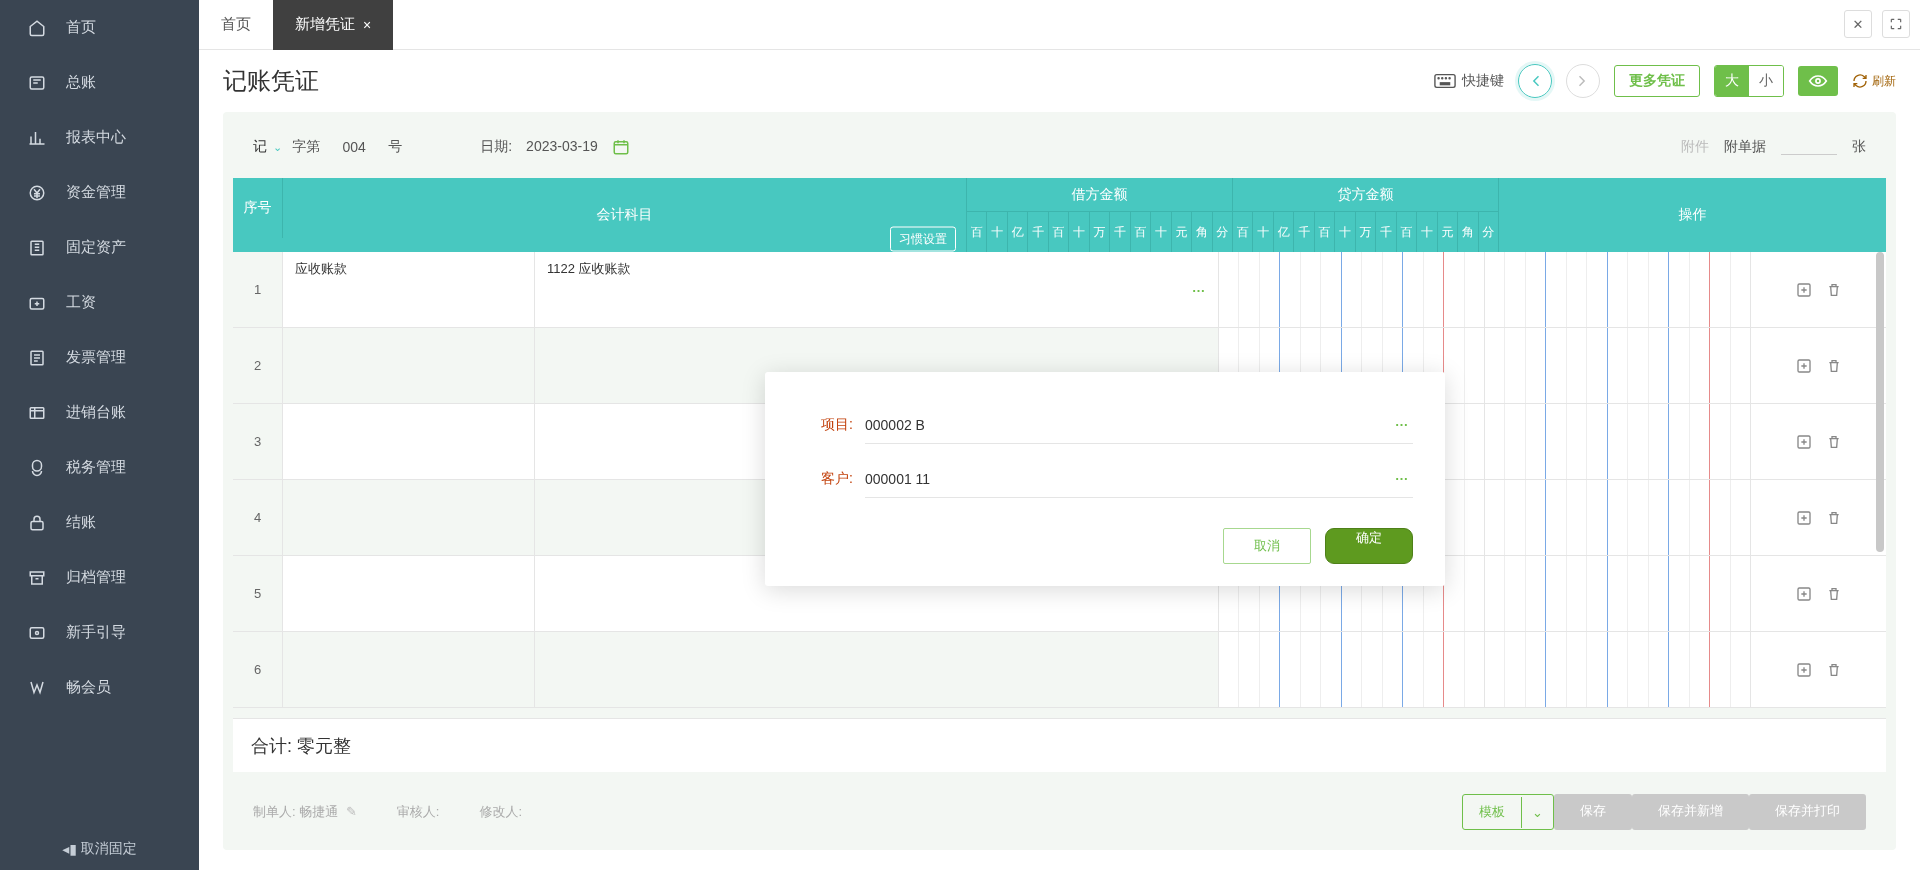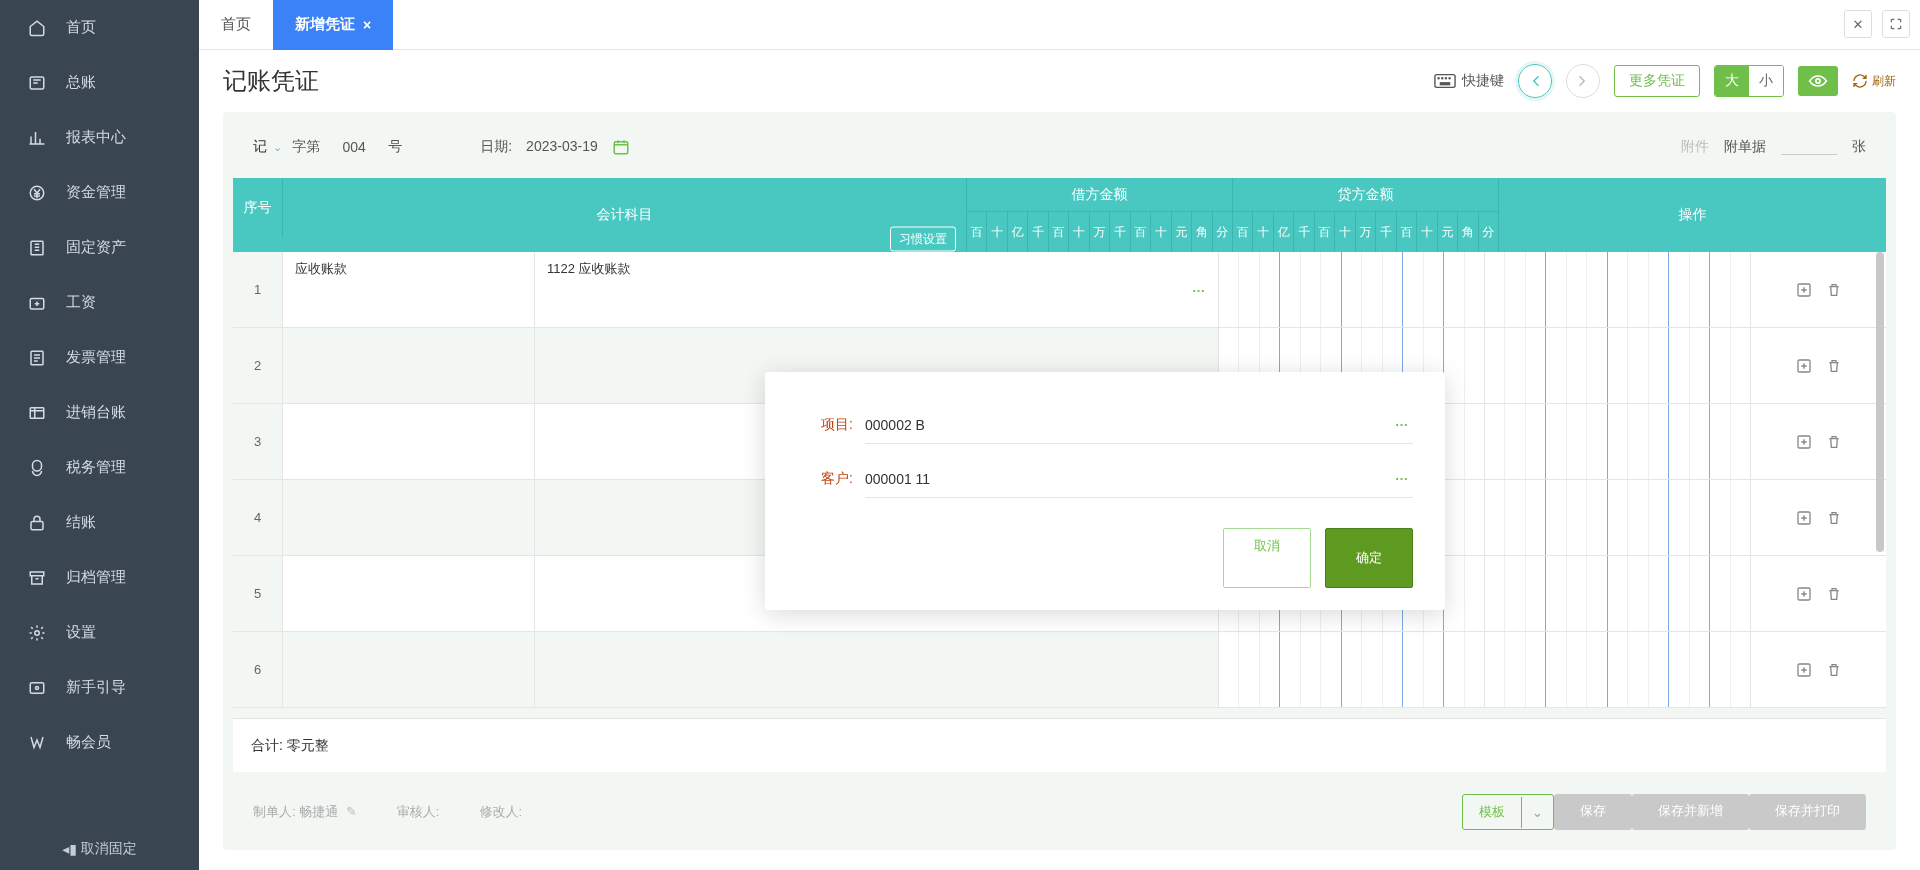--- a/index.html
+++ b/index.html
@@ -11,34 +11,34 @@
 .sidebar-item { display: flex; align-items: center; height: 55px; padding: 0 26px; cursor: pointer; font-size: 15px; color: #d4dae1; }
 .sidebar-item .icon { width: 22px; height: 22px; margin-right: 18px; display: flex; align-items: center; justify-content: center; }
 .sidebar-footer { margin-top: auto; text-align: center; padding: 12px 0; font-size: 14px; color: #c5cdd6; display: flex; align-items: center; justify-content: center; gap: 4px; }
 
 
 .main { flex: 1; display: flex; flex-direction: column; background: #fff; position: relative; }
 
 
 .tabs-bar { height: 50px; display: flex; align-items: center; border-bottom: 1px solid #e5e5e5; position: relative; }
 .tab { height: 50px; display: flex; align-items: center; padding: 0 22px; font-size: 15px; color: #555; cursor: pointer; }
-.tab.active { background: #3b82f6; color: #fff; font-weight: bold; }
+.tab.active { background: #404040; color: #fff; }
 .tab .close { margin-left: 8px; font-size: 14px; }
 .topright-actions { position: absolute; right: 10px; top: 10px; display: flex; gap: 10px; }
 .tr-btn { width: 28px; height: 28px; border: 1px solid #ddd; border-radius: 3px; display: flex; align-items: center; justify-content: center; cursor: pointer; color: #666; }
 
 
 .page-header { display: flex; align-items: center; padding: 14px 24px; }
 .page-title { font-size: 24px; font-weight: 400; color: #333; }
 .header-actions { margin-left: auto; display: flex; align-items: center; gap: 14px; }
 .kbd-label { display: flex; align-items: center; gap: 6px; color: #555; font-size: 14px; }
 .circle-btn { width: 34px; height: 34px; border-radius: 50%; display: flex; align-items: center; justify-content: center; cursor: pointer; }
 .circle-btn.prev { border: 1px solid #48c8c0; color: #48c8c0; box-shadow: 0 0 0 3px rgba(72,200,192,.15); }
 .circle-btn.next { border: 1px solid #ddd; color: #bbb; }
-.outline-btn { border: 1px solid #6fbf4a; color: #6fbf4a; padding: 6px 14px; border-radius: 3px; cursor: pointer; font-size: 14px; }
+.outline-btn { border: 1px solid #6fbf4a; color: #6fbf4a; padding: 6px 14px; border-radius: 3px; cursor: pointer; font-size: 14px; font-weight: bold; }
 .size-toggle { display: flex; border: 1px solid #6fbf4a; border-radius: 3px; overflow: hidden; }
 .size-toggle span { padding: 6px 10px; font-size: 14px; cursor: pointer; }
 .size-toggle .active { background: #6fbf4a; color: #fff; }
 .size-toggle .inactive { background: #fff; color: #666; }
 .eye-btn { background: #6fbf4a; color: #fff; width: 40px; height: 30px; border-radius: 3px; display: flex; align-items: center; justify-content: center; cursor: pointer; }
 .refresh { color: #a16207; display: flex; align-items: center; gap: 4px; cursor: pointer; font-size: 12px; }
 
 
 .content { margin: 0 24px 20px; background: #f3f7f3; border-radius: 4px; padding: 18px 0 20px; flex: 1; display: flex; flex-direction: column; position: relative; }
 
@@ -77,40 +77,40 @@
 .c-amount .digit { flex: 1; border-right: 1px solid #eee; }
 .c-amount .digit.sep-blue { border-right: 1px solid #7aa9e6; }
 .c-amount .digit.sep-red { border-right: 1px solid #e68a8a; }
 .c-amount .digit:last-child { border-right: none; }
 .c-actions { flex: 1; display: flex; align-items: center; justify-content: center; gap: 14px; color: #888; }
 .c-actions span { cursor: pointer; }
 .trow:nth-child(even) .c-summary, .trow:nth-child(even) .c-subject { background: #f3f7f3; }
 
 .scrollbar { position: absolute; right: 2px; top: 74px; width: 8px; height: 300px; background: #c8c8c8; border-radius: 4px; }
 
-.total-row { margin: 0 10px; height: 54px; display: flex; align-items: center; padding: 0 18px; background: #fff; border-top: 1px solid #e5e5e5; font-size: 14px; color: #333; }
+.total-row { margin: 0 10px; height: 54px; display: flex; align-items: center; padding: 0 18px; background: #fff; border-top: 1px solid #e5e5e5; font-size: 18px; color: #333; }
 
 .footer-row { display: flex; align-items: center; padding: 22px 30px 0; font-size: 13px; color: #aaa; gap: 40px; }
 .footer-row .pencil { color: #bbb; margin-left: 4px; }
 .footer-actions { margin-left: auto; display: flex; gap: 0; }
 .tmpl-btn { border: 1px solid #6fbf4a; color: #6fbf4a; border-radius: 3px; display: flex; align-items: center; cursor: pointer; }
 .tmpl-btn .lbl { padding: 8px 16px; }
 .tmpl-btn .dd { border-left: 1px solid #6fbf4a; padding: 8px 10px; }
 .gray-btn { background: #c9c9c9; color: #fff; border-radius: 3px; padding: 8px 26px; cursor: pointer; }
 
 
 .popup { position: absolute; left: 566px; top: 372px; width: 680px; background: #fff; border-radius: 3px; box-shadow: 0 4px 24px rgba(0,0,0,.15); padding: 26px 32px 22px; z-index: 50; }
 .popup-field { display: flex; align-items: center; height: 54px; }
 .popup-field label { width: 56px; text-align: right; color: #c2410c; font-size: 14px; margin-right: 12px; }
 .popup-field .input-wrap { flex: 1; border-bottom: 1px solid #e5e5e5; height: 38px; display: flex; align-items: center; position: relative; }
 .popup-field .input-wrap .val { font-size: 14px; color: #333; }
 .popup-field .input-wrap .dots { position: absolute; right: 4px; color: #6fbf4a; font-weight: bold; letter-spacing: 1px; cursor: pointer; }
 .popup-actions { display: flex; justify-content: flex-end; gap: 14px; margin-top: 22px; }
 .btn-cancel { border: 1px solid #a7d88f; color: #6fbf4a; padding: 8px 30px; border-radius: 2px; cursor: pointer; background: #fff; }
-.btn-ok { background: #5e9a1f; color: #fff; padding: 20px 30px; border-radius: 2px; cursor: pointer; border: 1px solid #4e8019; }
+.btn-ok { background: #5e9a1f; color: #fff; padding: 0 30px; border-radius: 9px; cursor: pointer; border: 1px solid #4e8019; }
 
 svg { display: block; }
 </style>
 </head>
 <body>
 
 <div class="app">
 
   <div class="sidebar">
     <div class="sidebar-item">
@@ -201,29 +201,20 @@
       <span>结账</span>
     </div>
     <div class="sidebar-item">
       <span class="icon">
           <svg width="18" height="18" viewBox="0 0 24 24" fill="none" stroke="currentColor" stroke-width="2">
             <rect x="3" y="4" width="18" height="5"></rect>
             <path d="M5 9v11h14V9M10 13h4"></path>
           </svg>
         </span>
       <span>归档管理</span>
-    </div>
-    <div class="sidebar-item">
-      <span class="icon">
-          <svg width="18" height="18" viewBox="0 0 24 24" fill="none" stroke="currentColor" stroke-width="2">
-            <circle cx="12" cy="12" r="3"></circle>
-            <path d="M12 2v3M12 19v3M4.2 4.2l2.1 2.1M17.7 17.7l2.1 2.1M2 12h3M19 12h3M4.2 19.8l2.1-2.1M17.7 6.3l2.1-2.1"></path>
-          </svg>
-        </span>
-      <span>设置</span>
     </div>
     <div class="sidebar-item">
       <span class="icon">
           <svg width="18" height="18" viewBox="0 0 24 24" fill="none" stroke="currentColor" stroke-width="2">
             <rect x="3" y="5" width="18" height="14" rx="2"></rect>
             <circle cx="12" cy="12" r="2"></circle>
           </svg>
         </span>
       <span>新手引导</span>
     </div>

